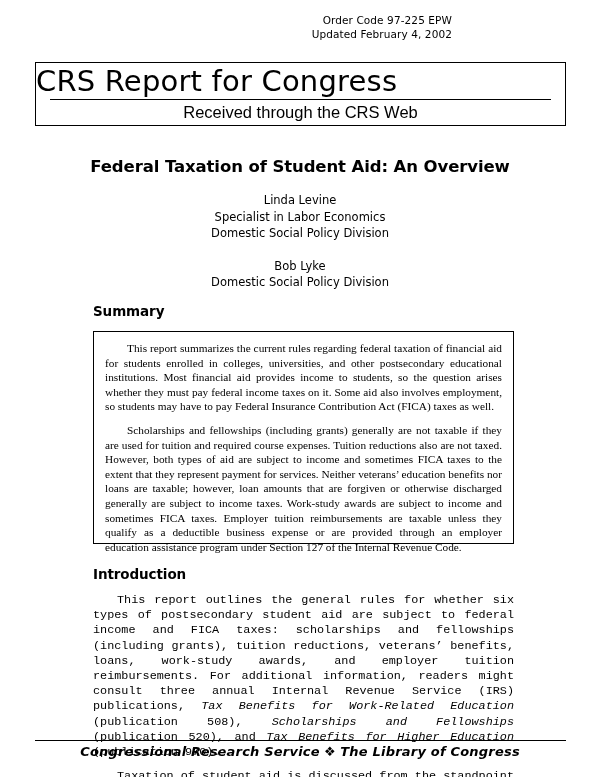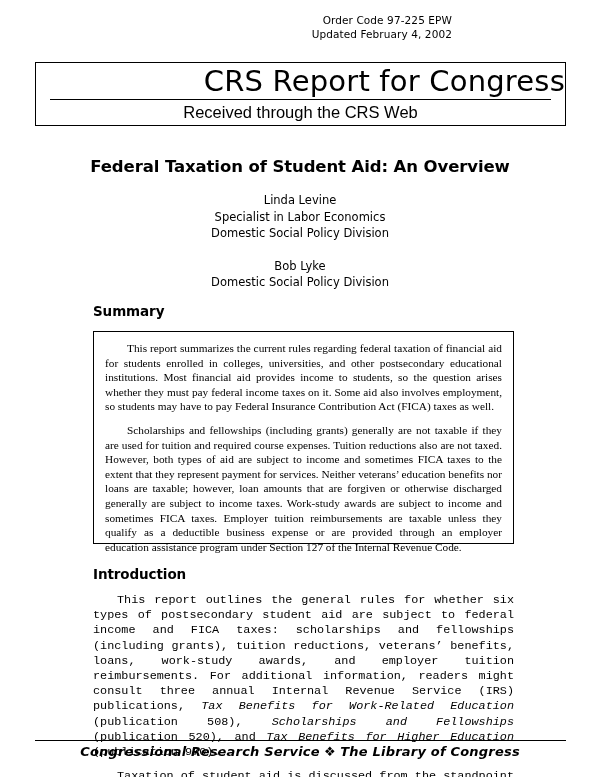--- a/index.html
+++ b/index.html
@@ -45,21 +45,21 @@
     width: 531px;
     height: 64px;
     border: 1.6px solid #000;
     box-sizing: border-box;
   }
   .masthead-title {
     position: absolute;
     left: 0;
     top: 1px;
     width: 100%;
-    text-align: right;
+    text-align: left;
     font-family: "DejaVu Sans", sans-serif;
     font-size: 29px;
     line-height: 34px;
     font-weight: 400;
     letter-spacing: 0.2px;
     white-space: nowrap;
   }
   .masthead-rule {
     position: absolute;
     left: 14px;

